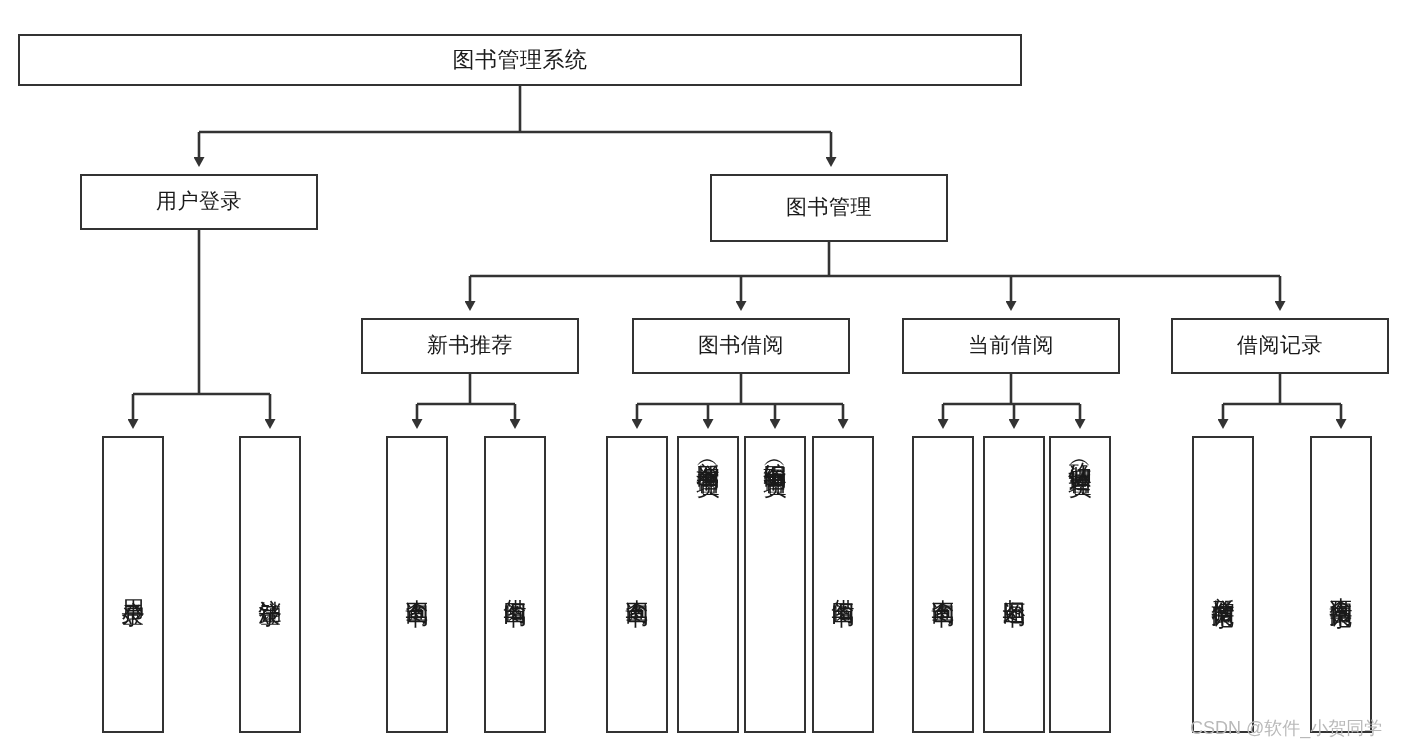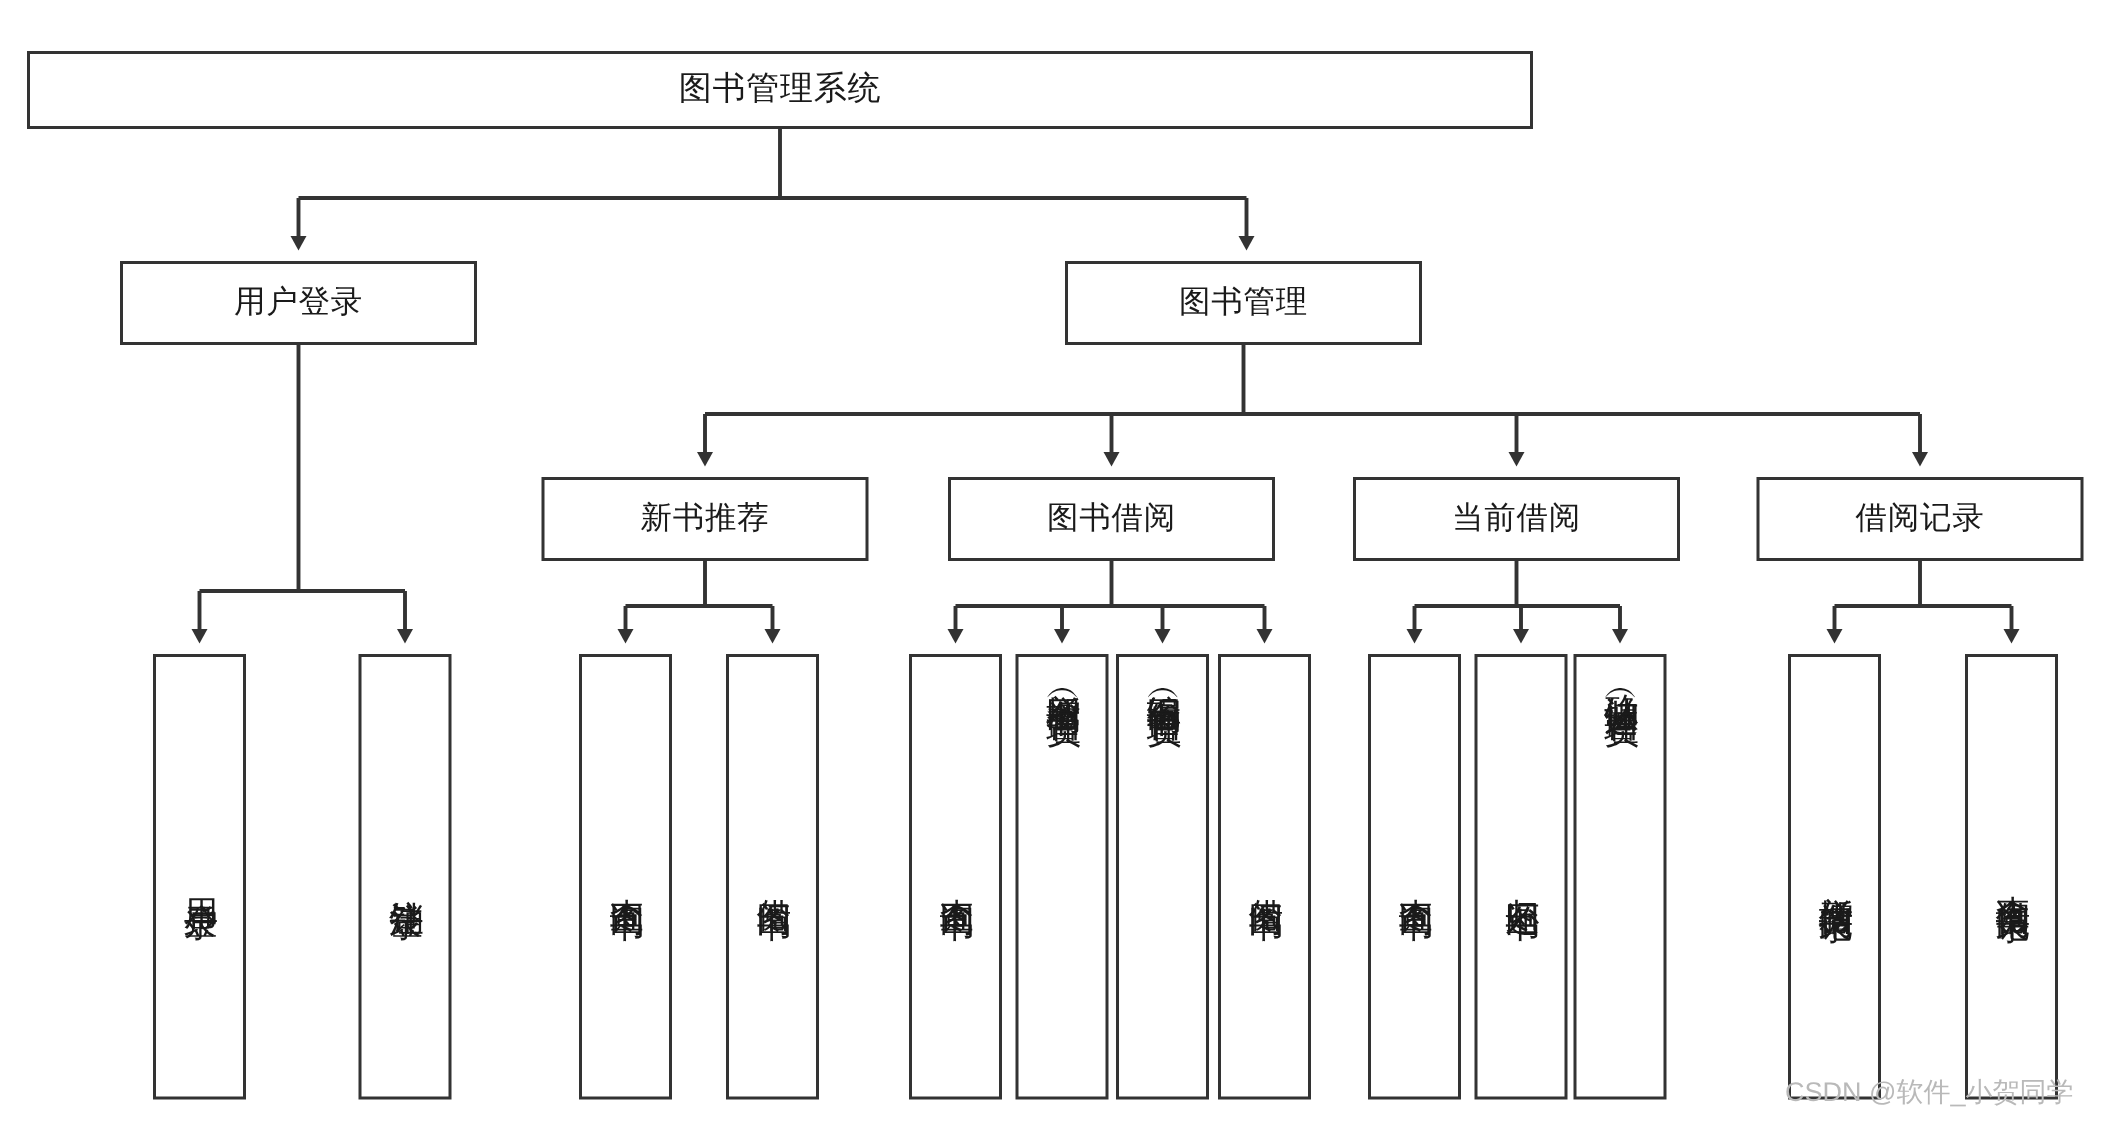--- a/index.html
+++ b/index.html
@@ -131,21 +131,21 @@
     </g>
   </svg>
 
   <div class="node horiz root" style="left:18px; top:14px; width:1004px; height:52px;margin-top:20px;">
     <span class="lbl">图书管理系统</span>
   </div>
 
   <div class="node horiz" style="left:80px; top:174px; width:238px; height:56px;">
     <span class="lbl">用户登录</span>
   </div>
-  <div class="node horiz" style="left:710px; top:174px; width:238px; height:56px;">
+  <div class="node horiz" style="left:710px; top:174px; width:238px; height:68px;">
     <span class="lbl">图书管理</span>
   </div>
 
   <div class="node horiz" style="left:361px; top:318px; width:218px; height:56px;justify-content:center;">
     <span class="lbl">新书推荐</span>
   </div>
   <div class="node horiz" style="left:632px; top:318px; width:218px; height:56px;">
     <span class="lbl">图书借阅</span>
   </div>
   <div class="node horiz" style="left:1171px; top:318px; width:218px; height:56px;">

